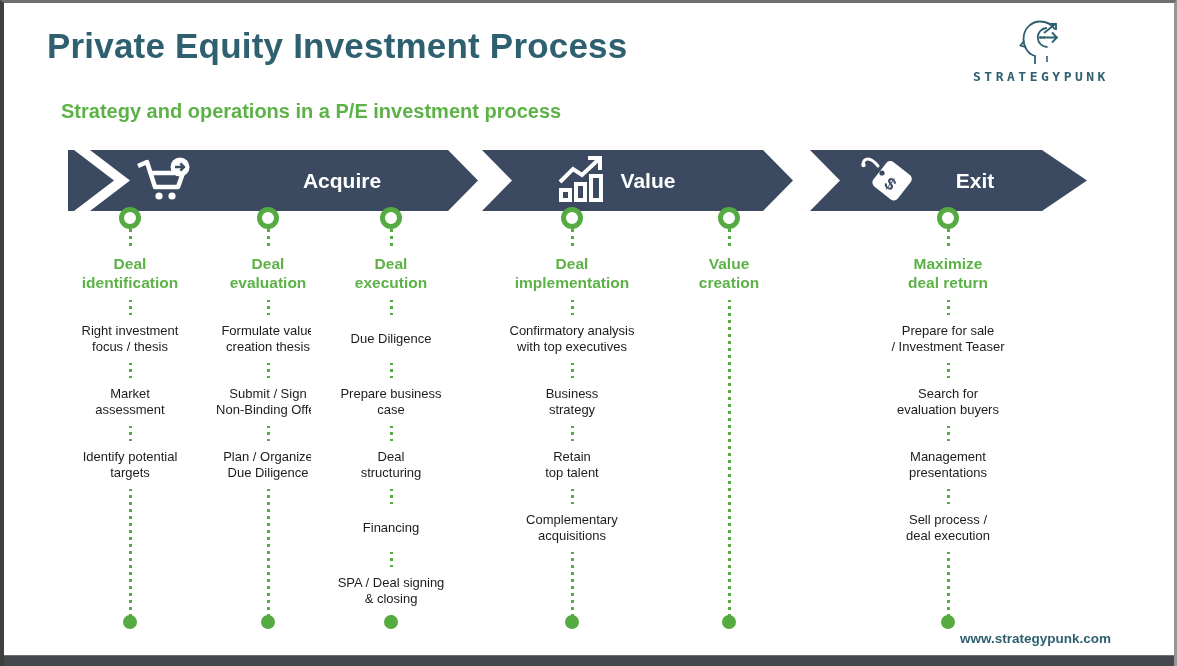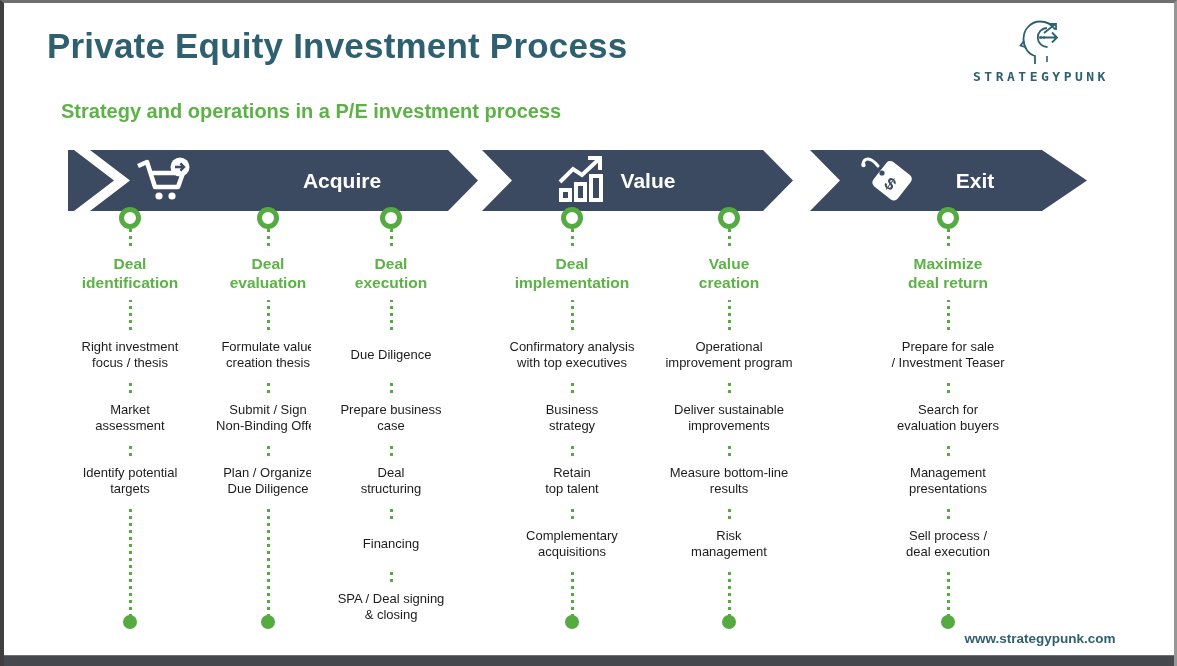--- a/index.html
+++ b/index.html
@@ -38,31 +38,31 @@
   
   .ring{
     position:absolute;width:22px;height:22px;border-radius:50%;
     border:5px solid #55aa42;background:#ffffff;box-sizing:border-box;z-index:3;
   }
   .vline{
     position:absolute;width:3px;top:229px;height:392px;z-index:0;
     background:repeating-linear-gradient(to bottom,#55aa42 0 3px,transparent 3px 7px);
   }
   .enddot{position:absolute;width:14px;height:14px;border-radius:50%;background:#55aa42;top:615px;z-index:1;}
-  .stack{position:absolute;top:248px;width:160px;display:flex;flex-direction:column;align-items:stretch;z-index:2;gap:16px;}
+  .stack{position:absolute;top:248px;width:160px;display:flex;flex-direction:column;align-items:stretch;z-index:2;}
   .col-hdr{
     height:52px;background:#ffffff;display:flex;align-items:center;justify-content:center;
     text-align:center;color:#5cb247;font-size:15.5px;font-weight:bold;line-height:1.2;white-space:pre-line;
   }
   .item{
     height:48px;margin-top:15px;background:#ffffff;display:flex;align-items:center;justify-content:center;
     text-align:center;color:#1c1c1c;font-size:13px;line-height:1.25;white-space:pre-line;
   }
   .website{
-    position:absolute;left:960px;top:631px;width:160px;text-align:center;
+    position:absolute;left:960px;top:631px;width:160px;text-align:left;
     font-size:13.5px;font-weight:bold;color:#2e6070;z-index:41;
   }
   
   .c1 .ring{left:119px;} .c1 .vline{left:128.5px;} .c1 .enddot{left:123px;} .c1 .stack{left:50px;}
   .c2 .ring{left:257px;} .c2 .vline{left:266.5px;} .c2 .enddot{left:261px;} .c2 .stack{left:188px;}
   .c3 .ring{left:380px;} .c3 .vline{left:389.5px;} .c3 .enddot{left:384px;} .c3 .stack{left:311px;}
   .c4 .ring{left:561px;} .c4 .vline{left:570.5px;} .c4 .enddot{left:565px;} .c4 .stack{left:492px;}
   .c5 .ring{left:718px;} .c5 .vline{left:727.5px;} .c5 .enddot{left:722px;} .c5 .stack{left:649px;}
   .c6 .ring{left:937px;} .c6 .vline{left:946.5px;} .c6 .enddot{left:941px;} .c6 .stack{left:868px;}
   .ring{top:207px;}
@@ -208,30 +208,20 @@
   </div>
 </div>
 
 <div class="col c5">
   <div class="ring"></div>
   <div class="vline"></div>
   <div class="enddot"></div>
   <div class="stack">
     <div class="col-hdr">Value
 creation</div>
-    <div>
-        <div class="item">Operational
-improvement program</div>
-        <div class="item">Deliver sustainable
-improvements</div>
-        <div class="item">Measure bottom-line
-results</div>
-        <div class="item">Risk
-management</div>
-      </div>
   </div>
 </div>
 
 <div class="col c6">
   <div class="ring"></div>
   <div class="vline"></div>
   <div class="enddot"></div>
   <div class="stack">
     <div class="col-hdr">Maximize
 deal return</div>

